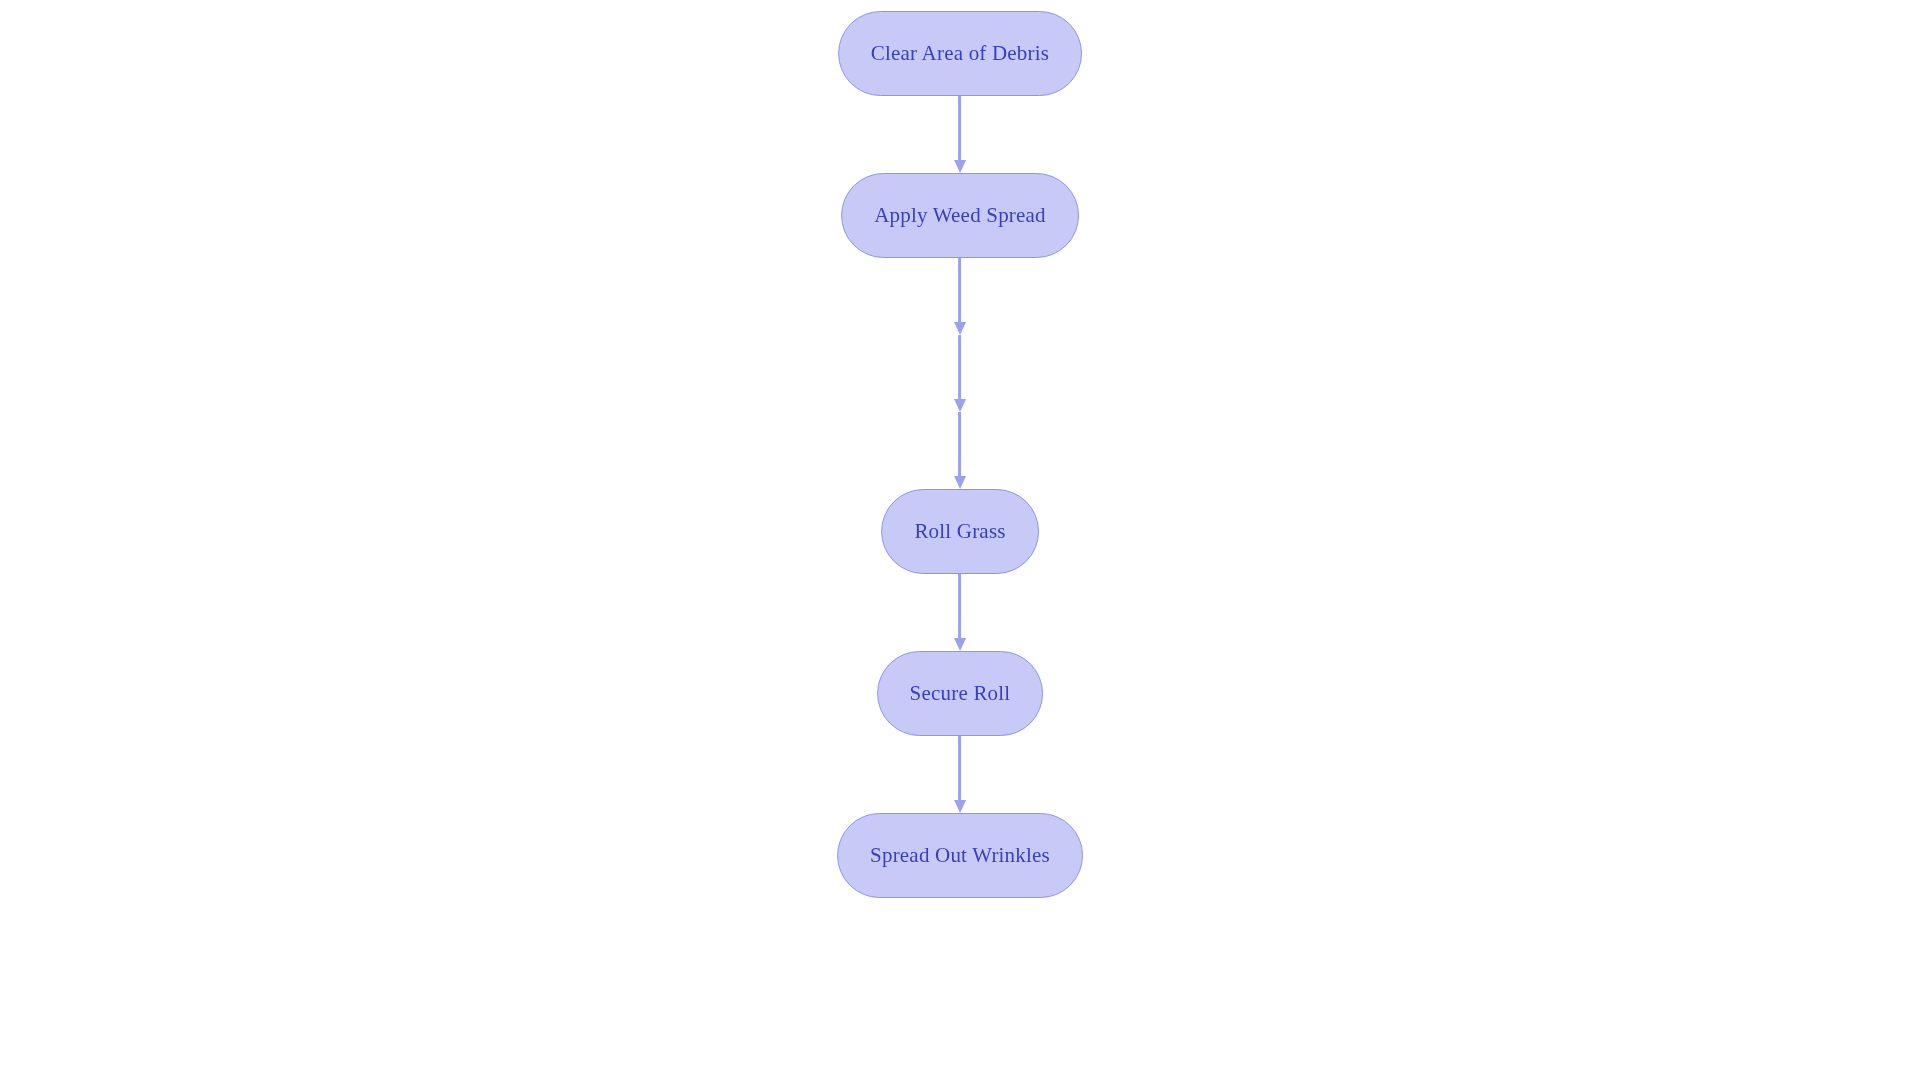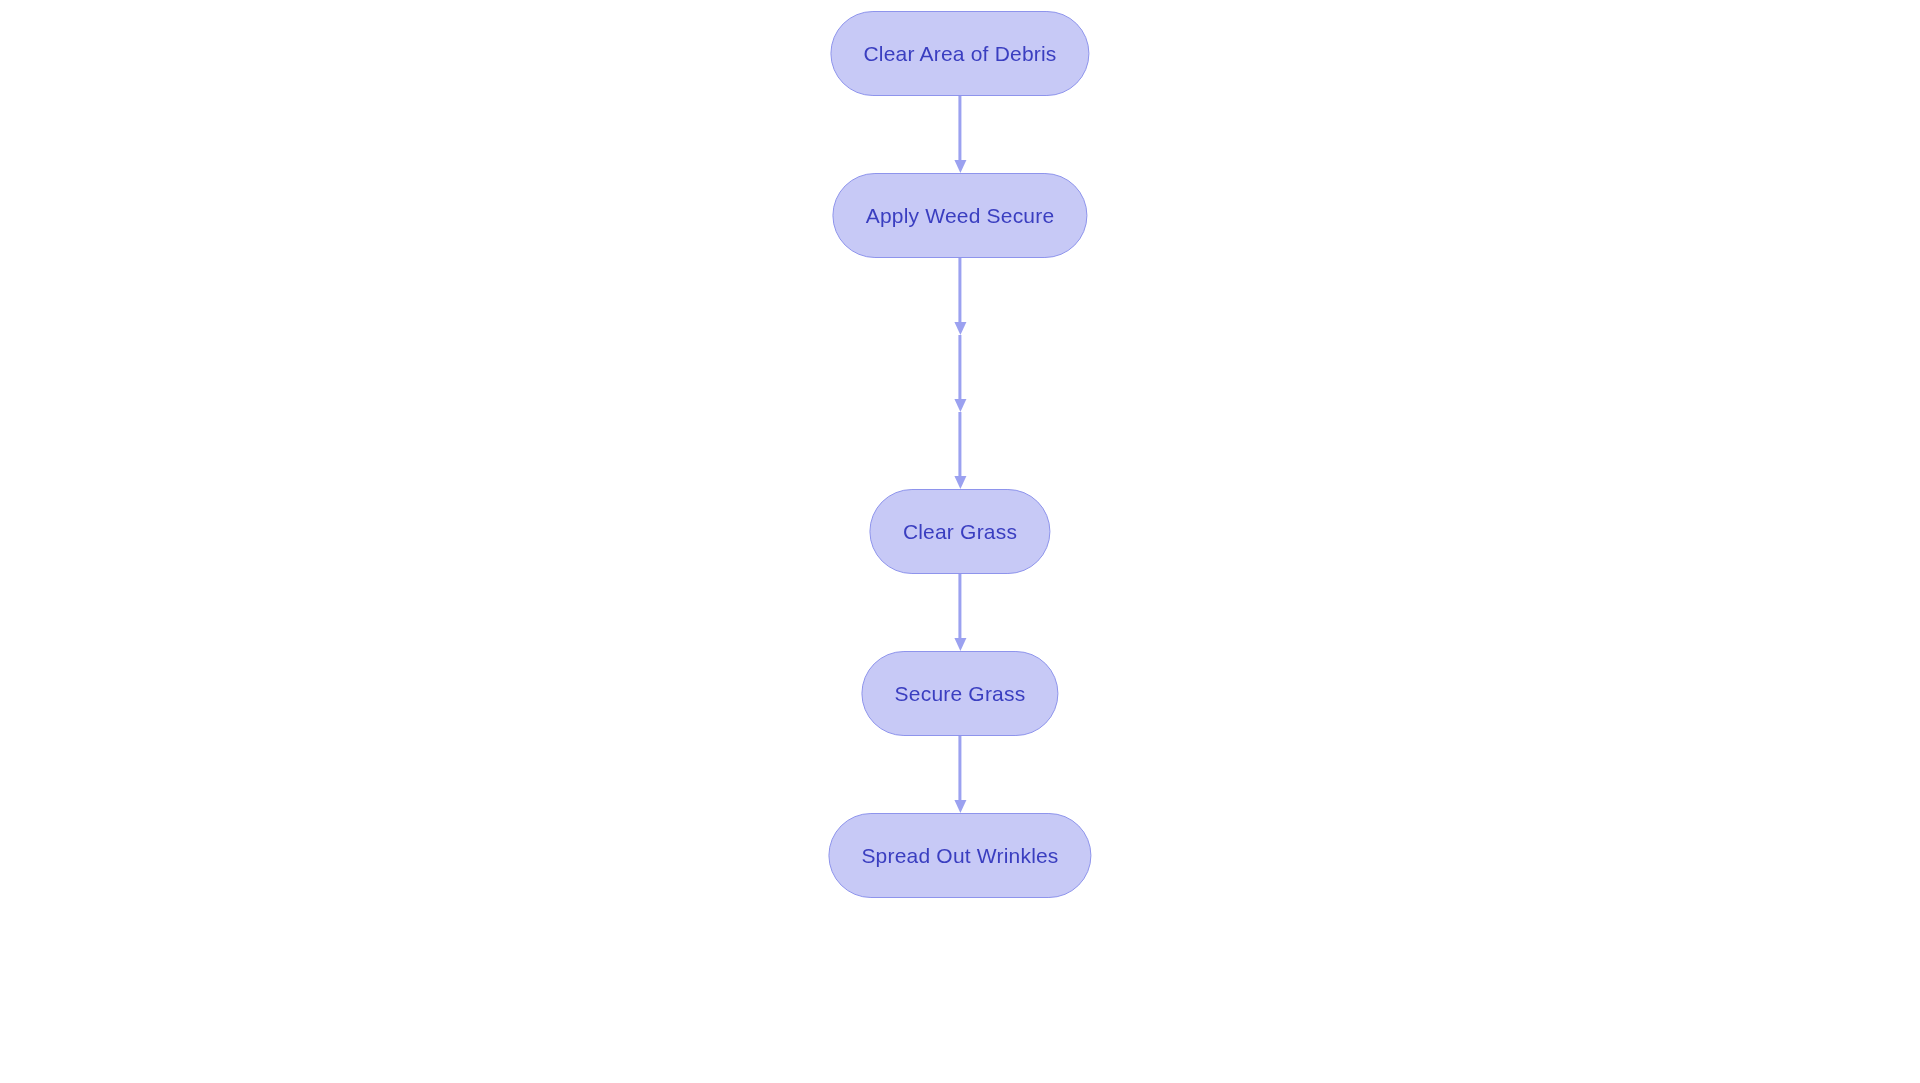--- a/index.html
+++ b/index.html
@@ -24,20 +24,21 @@
     background: var(--background);
   }
   .flowchart {
     position: absolute;
     top: 11px;
     left: 50%;
     transform: translateX(-50%);
     display: flex;
     flex-direction: column;
     align-items: center;
+    font-family: Liberation Serif, serif;
   }
   .flow-node {
     height: 85px;
     min-height: 85px;
     width: fit-content;
     padding: 0 32px;
     border-radius: 43px;
     background: var(--node-fill);
     border: 1.5px solid var(--node-border);
     color: var(--node-text);
@@ -76,51 +77,51 @@
     <div class="flow-node">
       <span>Clear Area of Debris</span>
     </div>
 
     <div class="connector">
       <div class="line"></div>
       <div class="head"></div>
     </div>
 
     <div class="flow-node">
-      <span>Apply Weed Secure</span>
+      <span>Apply Weed Spread</span>
     </div>
 
     <div class="connector">
       <div class="line"></div>
       <div class="head"></div>
     </div>
 
 
     <div class="connector">
       <div class="line"></div>
       <div class="head"></div>
     </div>
 
 
     <div class="connector">
       <div class="line"></div>
       <div class="head"></div>
     </div>
 
     <div class="flow-node">
-      <span>Clear Grass</span>
+      <span>Roll Grass</span>
     </div>
 
     <div class="connector">
       <div class="line"></div>
       <div class="head"></div>
     </div>
 
     <div class="flow-node">
-      <span>Secure Grass</span>
+      <span>Secure Roll</span>
     </div>
 
     <div class="connector">
       <div class="line"></div>
       <div class="head"></div>
     </div>
 
     <div class="flow-node">
       <span>Spread Out Wrinkles</span>
     </div>

